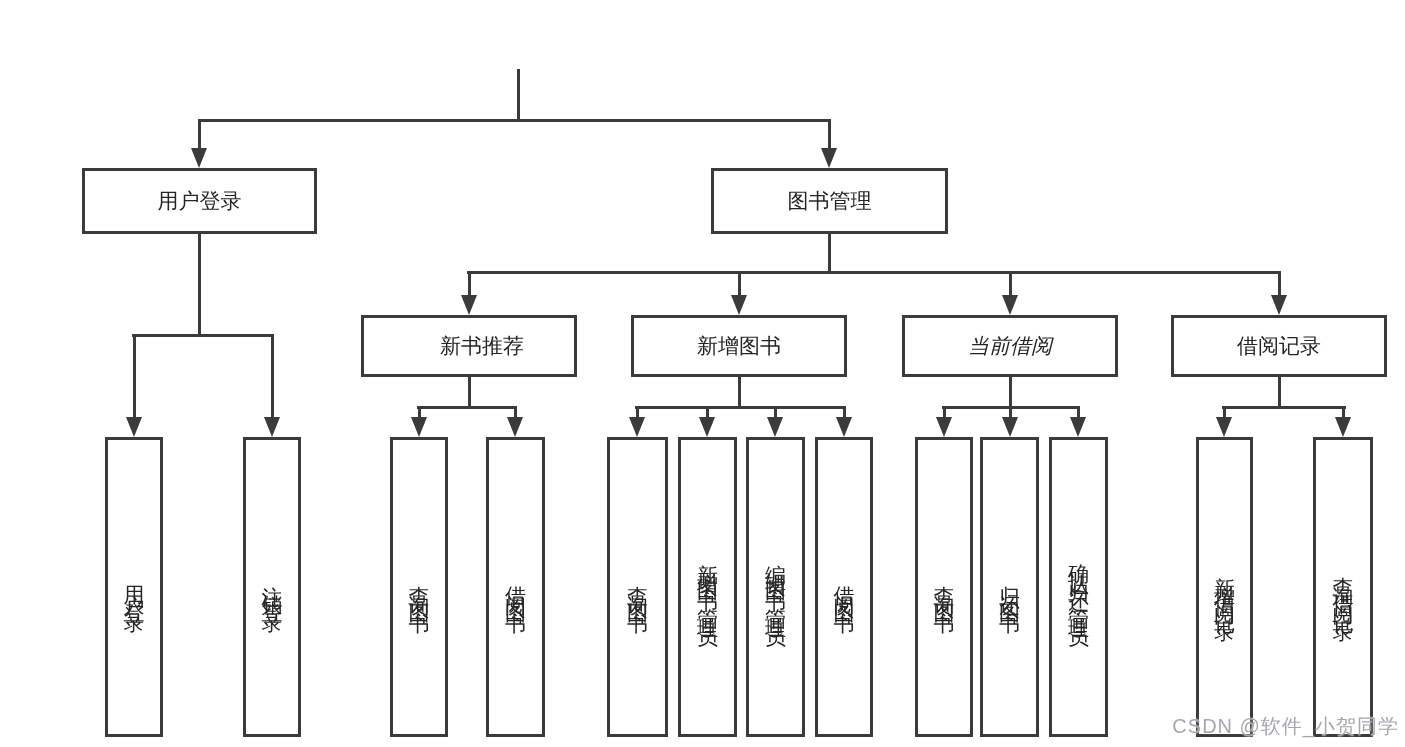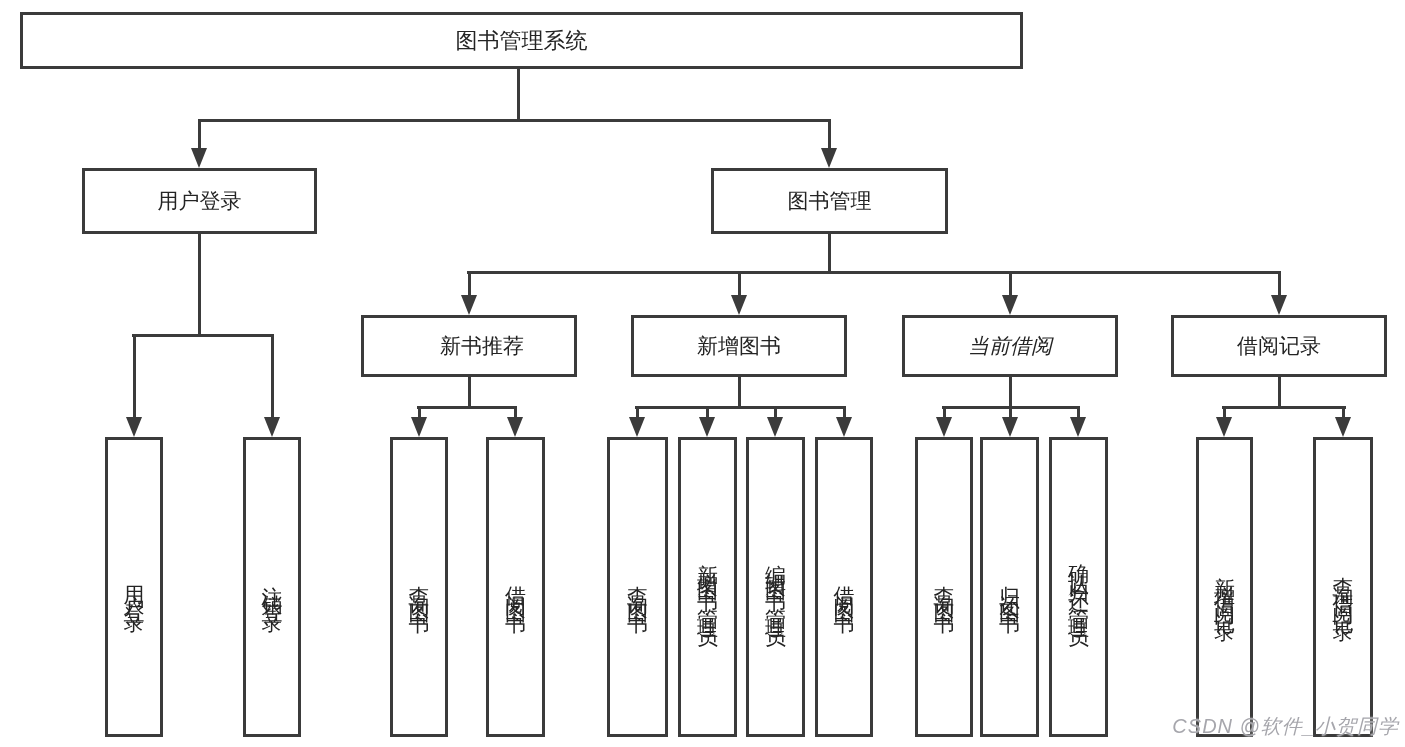--- a/index.html
+++ b/index.html
@@ -64,21 +64,20 @@
     border-left:8px solid transparent;
     border-right:8px solid transparent;
     border-top:20px solid var(--line);
   }
   #watermark{
     position:absolute;right:6px;top:713px;
     font-size:20px;color:var(--wm);
     letter-spacing:1px;white-space:nowrap;
     text-shadow:0 0 2px #fff;
     z-index:4;
-    font-style:italic;
   }
 </style>
 </head>
 <body>
 
 <div id="stage">
 
   <div id="connectors">
       <div class="vline" style="left: 516.5px; top: 69px; height: 52px;"></div>
       <div class="vline" style="left: 197.5px; top: 119px; height: 33px;"></div>
@@ -127,23 +126,20 @@
       <div class="arrowhead" style="left: 699px; top: 417px;"></div>
       <div class="arrowhead" style="left: 767px; top: 417px;"></div>
       <div class="arrowhead" style="left: 836px; top: 417px;"></div>
       <div class="arrowhead" style="left: 936px; top: 417px;"></div>
       <div class="arrowhead" style="left: 1002px; top: 417px;"></div>
       <div class="arrowhead" style="left: 1070px; top: 417px;"></div>
       <div class="arrowhead" style="left: 1216px; top: 417px;"></div>
       <div class="arrowhead" style="left: 1335px; top: 417px;"></div>
     </div>
 
-  <div class="box" id="b-root">
-    <span class="label">图书管理系统</span>
-  </div>
 
   <div class="box" id="b-login">
     <span class="label">用户登录</span>
   </div>
   <div class="box" id="b-mgmt">
     <span class="label">图书管理</span>
   </div>
 
   <div class="box" id="b-newbook">
     <span class="label">新书推荐</span>

